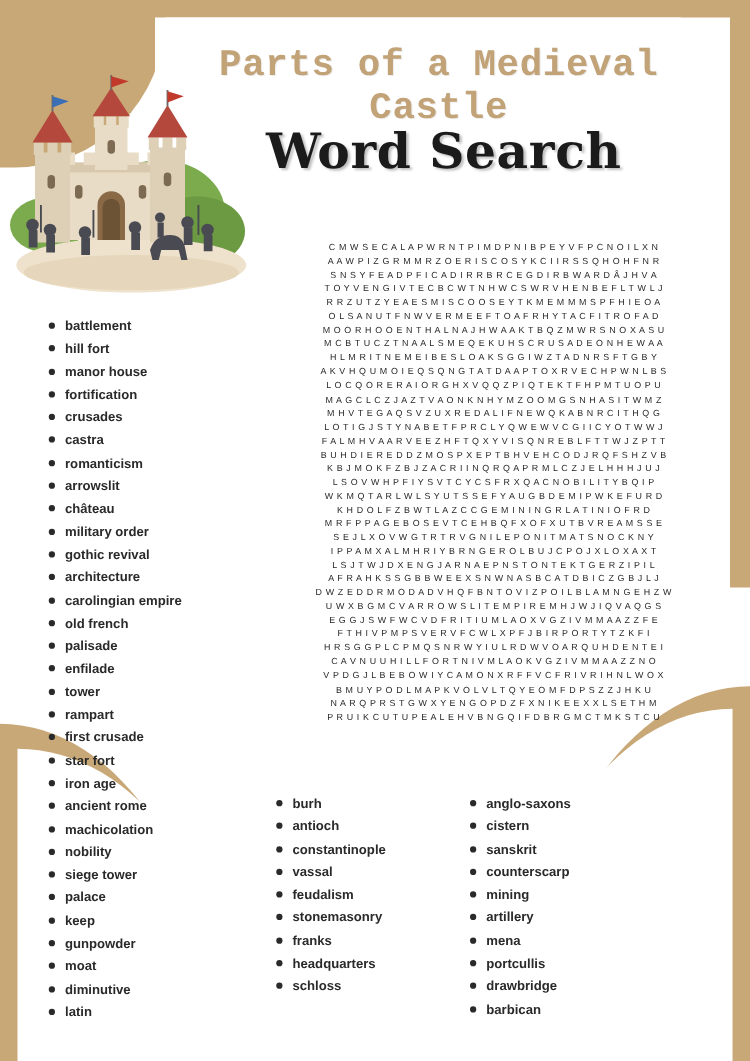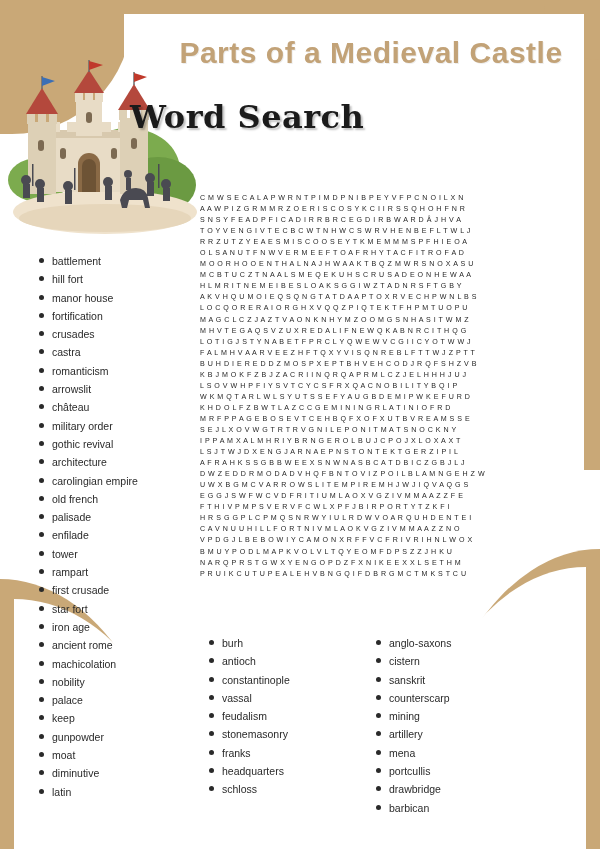--- a/index.html
+++ b/index.html
@@ -79,36 +79,37 @@
   .white-mask-top {
     position: absolute;
     left: 124px; top: 14px;
     right: 16px; height: 44px;
     background: #ffffff;
   }
 
   
   .title {
     position: absolute;
-    left: 146px; top: 36px;
+    left: 126px; top: 36px;
     width: 450px;
     text-align: center;
-    font-family: Liberation Sans, sans-serif;
+    font-family: Liberation Mono, monospace;
     font-size: 30px;
     font-weight: bold;
     color: #c2a277;
     letter-spacing: 0.5px;
     text-shadow: 1px 1px 0 rgba(0,0,0,0.07);
   }
   .subtitle {
     position: absolute;
     left: 130px; top: 98px;
     width: 450px;
+    text-align: center;
     font-family: "DejaVu Serif", "Liberation Serif", serif;
-    font-size: 32px;
+    font-size: 39px;
     font-weight: bold;
     color: #1b1b1b;
     letter-spacing: 0.5px;
     text-shadow: 2px 2px 2px rgba(0,0,0,0.25);
   }
 
   
   .castle {
     position: absolute;
     left: 8px; top: 60px;
@@ -119,47 +120,47 @@
   .grid {
     position: absolute;
     left: 200px; top: 193px;
     width: 390px;
     font-family: "Liberation Sans", sans-serif;
     font-size: 7.1px;
     line-height: 11.05px;
     color: #262626;
     letter-spacing: 0.5px;
     white-space: pre;
-    text-align: left;
+    text-align: center;
   }
   .grid .row { display: block; }
 
   
   .wordlist {
     position: absolute;
     font-size: 10.5px;
-    font-weight: normal;
+    font-weight: bold;
     color: #2a2a2a;
     line-height: 18.3px;
   }
   .wordlist .w {
     position: relative;
     padding-left: 14px;
     white-space: nowrap;
   }
   .wordlist .w::before {
     content: "";
     position: absolute;
     left: 1px; top: 6px;
     width: 5px; height: 5px;
     border-radius: 50%;
     background: #2a2a2a;
   }
   .col-left  { left: 38px;  top: 252px; width: 150px; }
-  .col-mid   { left: 208px; top: 634px; width: 150px; }
+  .col-mid   { left: 220px; top: 634px; width: 150px; }
   .col-right { left: 375px; top: 634px; width: 160px; }
 </style>
 </head>
 <body>
 
 <div class="page">
 
   <div class="corner-tl"></div>
   <div class="band-top"></div>
   <div class="right-band"></div>
@@ -279,20 +280,21 @@
       <div class="w">palisade</div>
       <div class="w">enfilade</div>
       <div class="w">tower</div>
       <div class="w">rampart</div>
       <div class="w">first crusade</div>
       <div class="w">star fort</div>
       <div class="w">iron age</div>
       <div class="w">ancient rome</div>
       <div class="w">machicolation</div>
       <div class="w">nobility</div>
+      <div class="w">siege tower</div>
       <div class="w">palace</div>
       <div class="w">keep</div>
       <div class="w">gunpowder</div>
       <div class="w">moat</div>
       <div class="w">diminutive</div>
       <div class="w">latin</div>
     </div>
   <div class="wordlist col-mid" id="wl-mid">
       <div class="w">burh</div>
       <div class="w">antioch</div>

